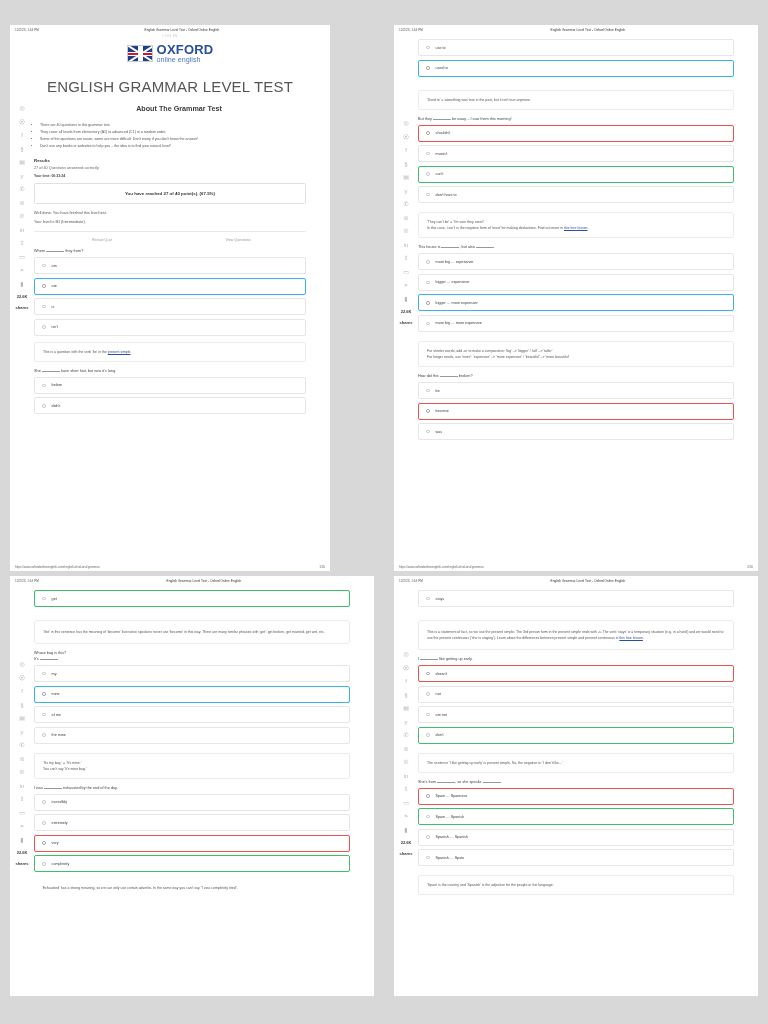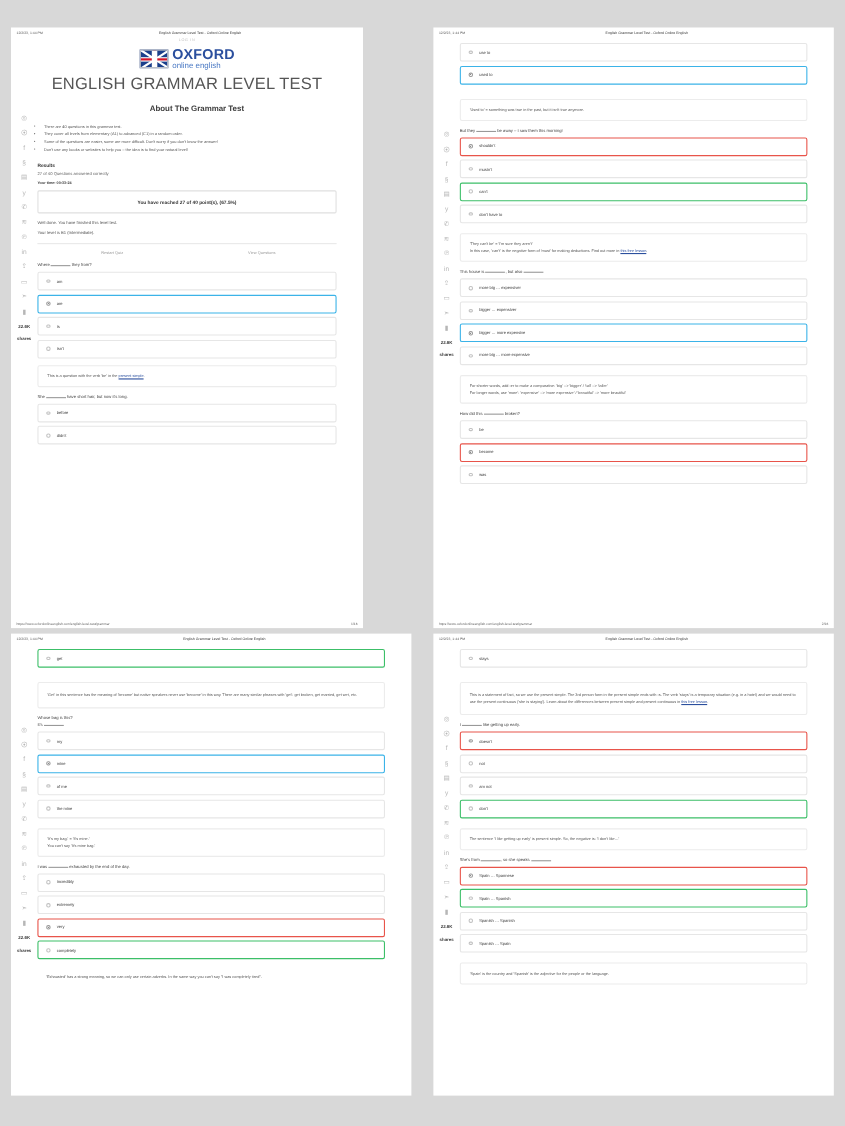--- a/index.html
+++ b/index.html
@@ -65,21 +65,21 @@
   }
   .flag .dg1 { transform: rotate(33deg); }
   .flag .dg2 { transform: rotate(-33deg); }
   .logo-text .oxford { font-size: 13px; color: #2b4f9e; font-weight: bold; letter-spacing: .2px; line-height: 1; }
   .logo-text .oe { font-size: 7.2px; color: #4a79c4; line-height: 1.1; margin-top: .5px; }
 
   .login { text-align: center; font-size: 3.4px; color: #bdbdbd; letter-spacing: .6px; margin-top: 1.5px;}
 
   h1.title {
     text-align: center; font-size: 15px; font-weight: 300; color: #555;
-    letter-spacing: .2px; margin-top: 4px;
+    letter-spacing: .2px; margin-top: 14px;
   }
   h2.subtitle {
     text-align: center; font-size: 7.2px; font-weight: bold; color: #3c3c3c;
     margin-top: 9px;
     margin-left: 18px;
   }
   ul.about { margin: 9px 0 0 30px; }
   ul.about li { font-size: 3.6px; color: #555; line-height: 2.0; list-style: disc; }
 
   .results-h { font-size: 4.4px; font-weight: bold; color: #333; margin: 7px 0 0 24px; }

